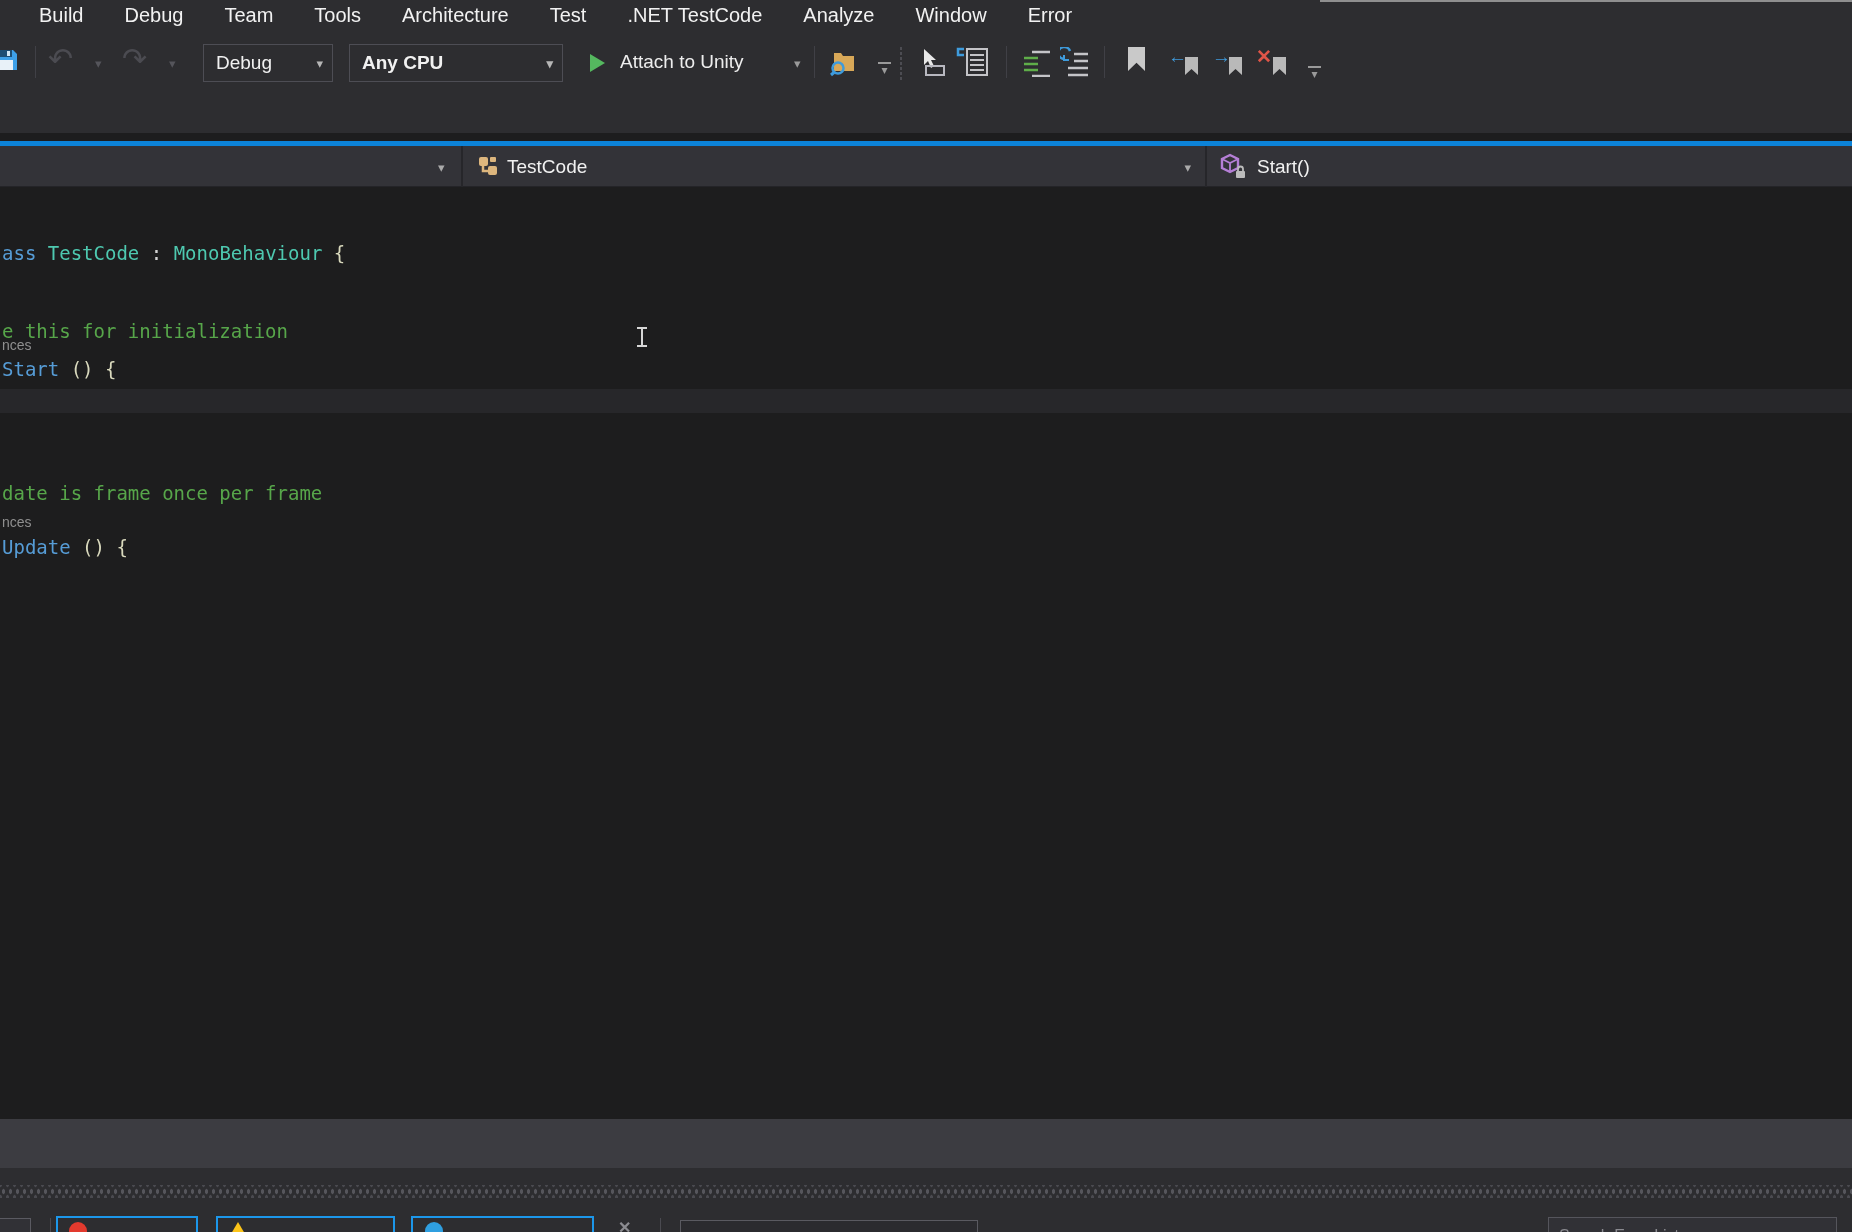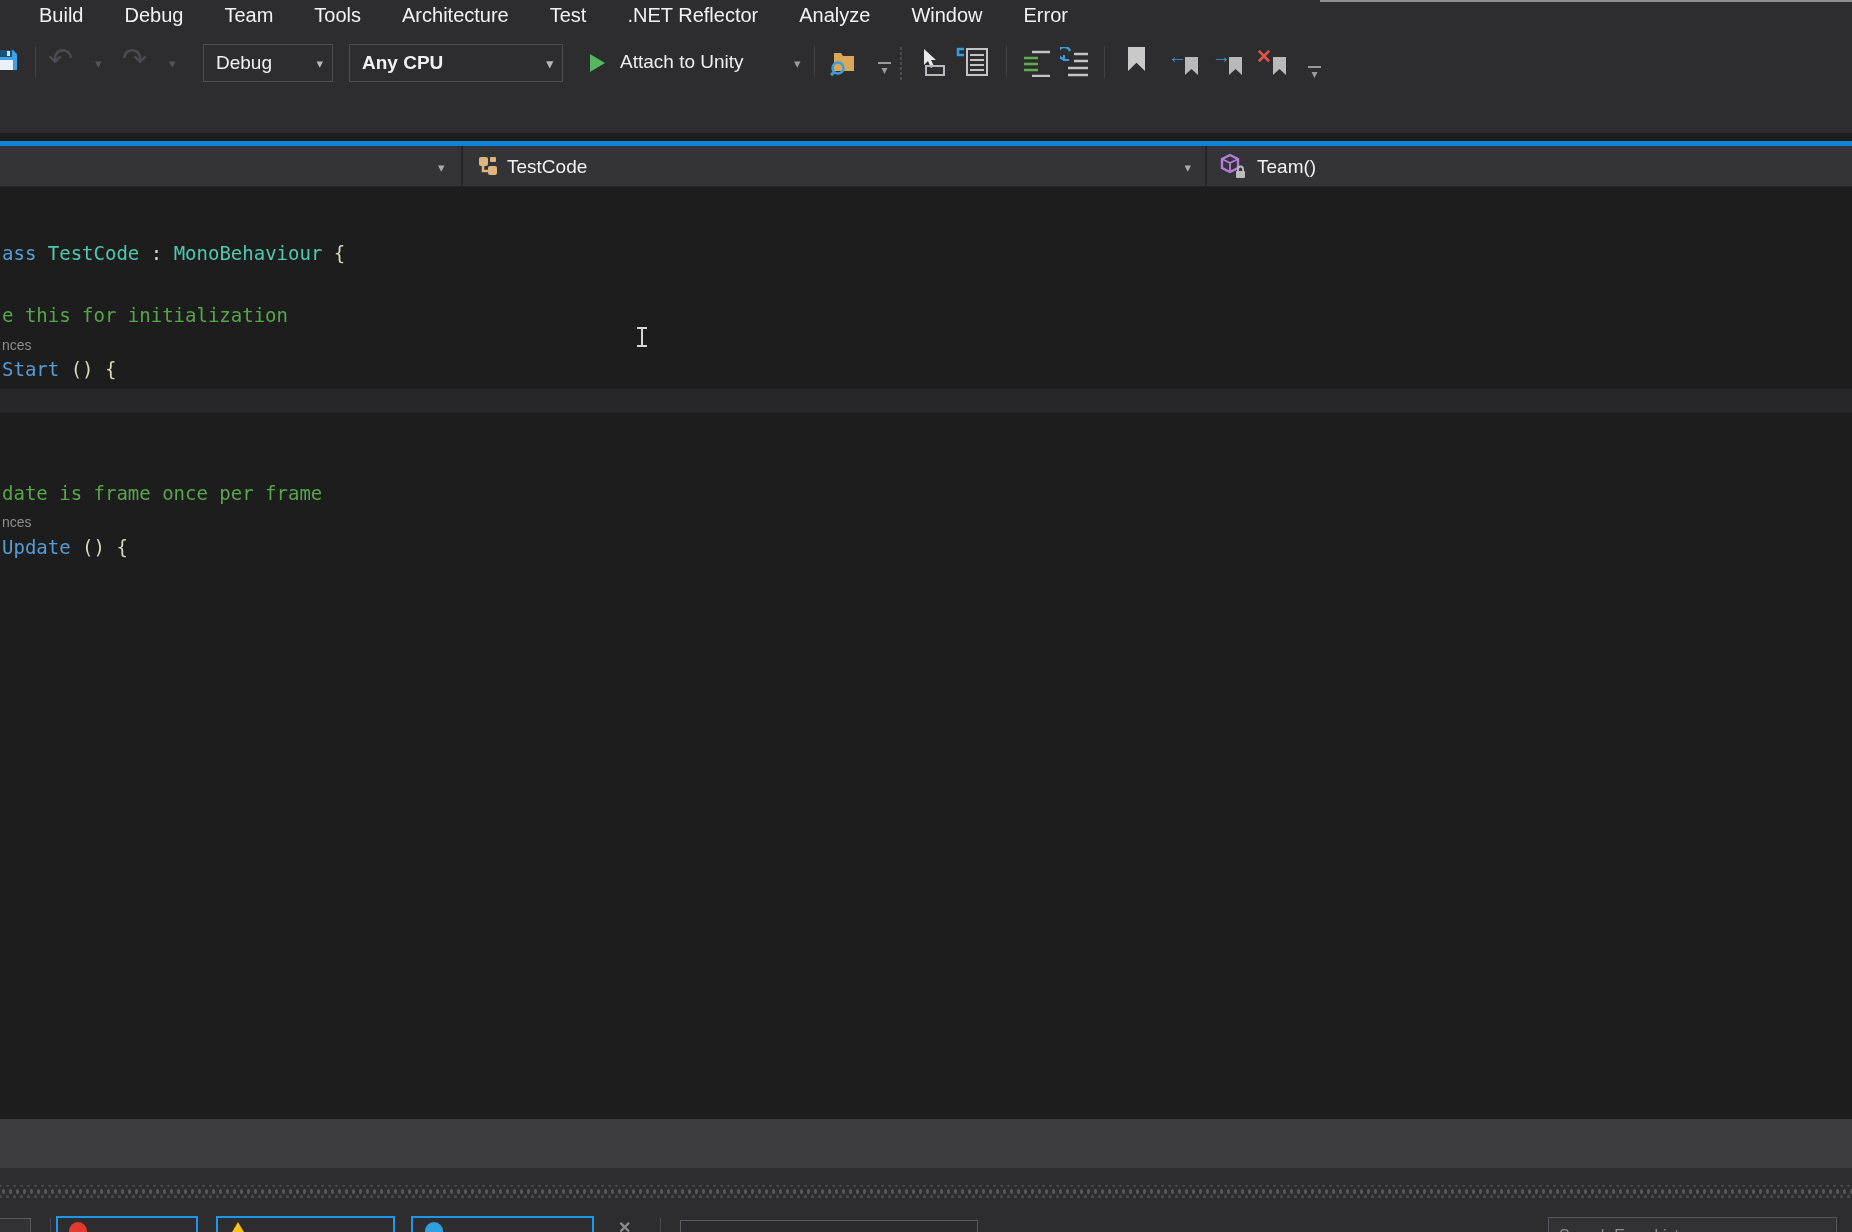--- a/index.html
+++ b/index.html
@@ -74,21 +74,21 @@
 <div id="canvas">
 
   <div class="topbar">
     <div class="menubar" id="menubar">
         <div class="menu-item">Build</div>
         <div class="menu-item">Debug</div>
         <div class="menu-item">Team</div>
         <div class="menu-item">Tools</div>
         <div class="menu-item">Architecture</div>
         <div class="menu-item">Test</div>
-        <div class="menu-item">.NET Reflector</div>
+        <div class="menu-item">.NET TestCode</div>
         <div class="menu-item">Analyze</div>
         <div class="menu-item">Window</div>
         <div class="menu-item">Error</div>
       </div>
 
     <div class="toolbar">
 
       <div class="tb" style="left:-7px;top:8px;">
         <svg width="26" height="26" viewBox="0 0 26 26">
           <path d="M2 4 L20 4 L24 8 L24 24 L2 24 Z" fill="#3ea0e8"></path>
@@ -224,29 +224,29 @@
 
     <div class="navcombo" style="left:1207px;width:645px;">
       <span style="position:absolute;left:12px;top:7px;">
         <svg width="30" height="28" viewBox="0 0 30 28">
           <polygon points="11,2 19,6 19,15 11,19 3,15 3,6" fill="none" stroke="#b57fd6" stroke-width="2.4"></polygon>
           <path d="M3 6 L11 10 L19 6 M11 10 L11 19" fill="none" stroke="#b57fd6" stroke-width="1.8"></path>
           <rect x="17" y="18" width="9" height="7" rx="1" fill="#bcbcbc"></rect>
           <path d="M19 18 v-2 a2.5 2.5 0 0 1 5 0 v2" fill="none" stroke="#bcbcbc" stroke-width="1.8"></path>
         </svg>
       </span>
-      <span style="margin-left:50px;">Team()</span>
+      <span style="margin-left:50px;">Start()</span>
     </div>
   </div>
 
   <div class="editor" id="editor">
     <div class="curline"></div>
     <div class="ibeam"></div>
   <div class="cl kind-code" style="top: 54px;"><span class="c-keyword">ass</span><span class="c-plain"> </span><span class="c-type">TestCode</span><span class="c-plain"> : </span><span class="c-type">MonoBehaviour</span><span class="c-punct"> {</span></div>
-      <div class="cl kind-comment" style="top: 116px;">e this for initialization</div>
+      <div class="cl kind-comment" style="top: 132px;">e this for initialization</div>
       <div class="cl kind-codelens" style="top: 149px;">nces</div>
       <div class="cl kind-code" style="top: 170px;"><span class="c-keyword">Start</span><span class="c-punct"> () {</span></div>
       <div class="cl kind-comment" style="top: 294px;">date is frame once per frame</div>
       <div class="cl kind-codelens" style="top: 326px;">nces</div>
       <div class="cl kind-code" style="top: 348px;"><span class="c-keyword">Update</span><span class="c-punct"> () {</span></div>
     </div>
 
   <div class="hscroll"></div>
 
   <div class="bottompanel">

